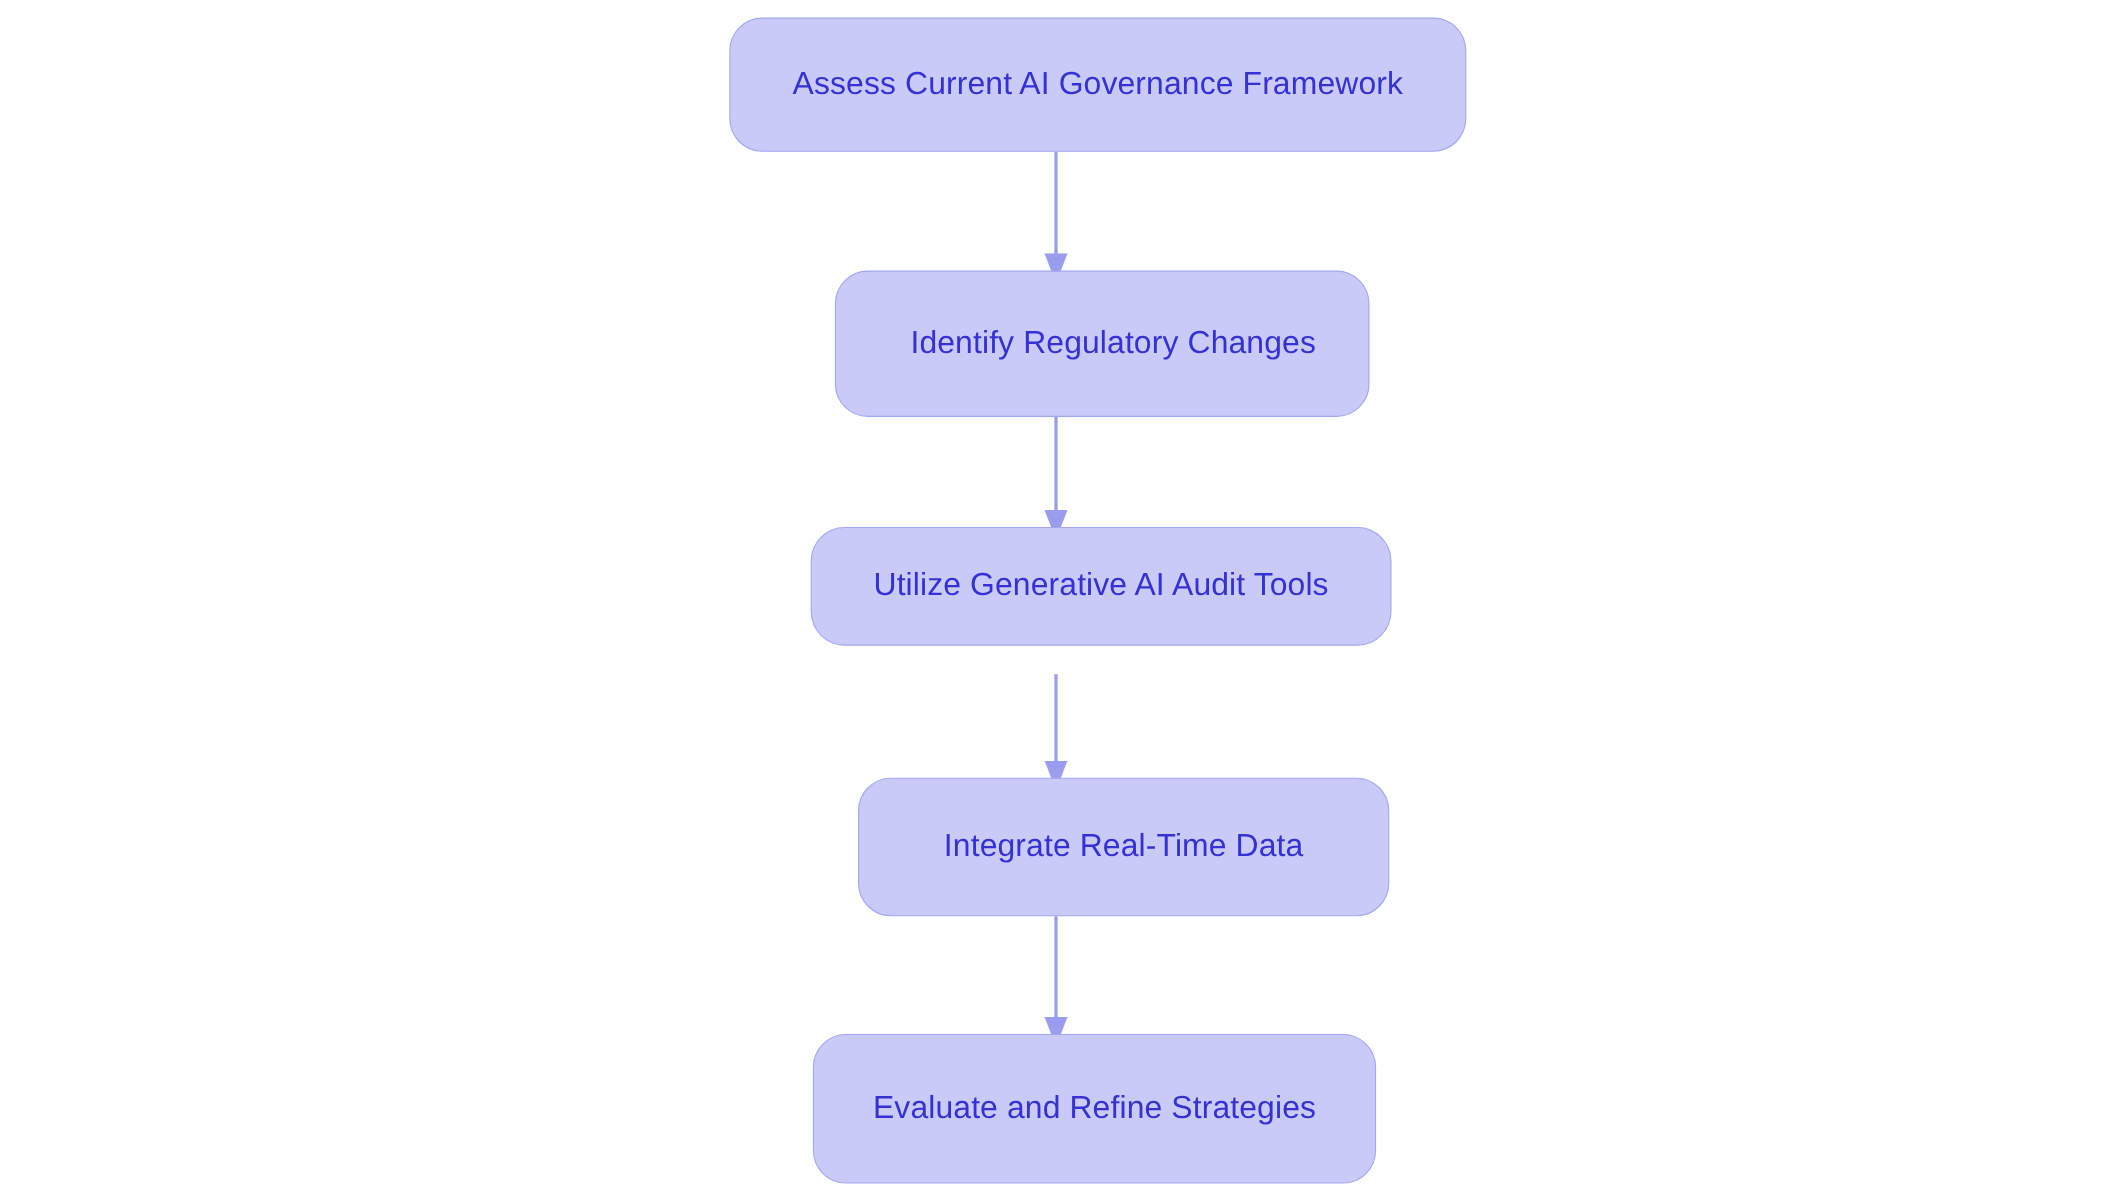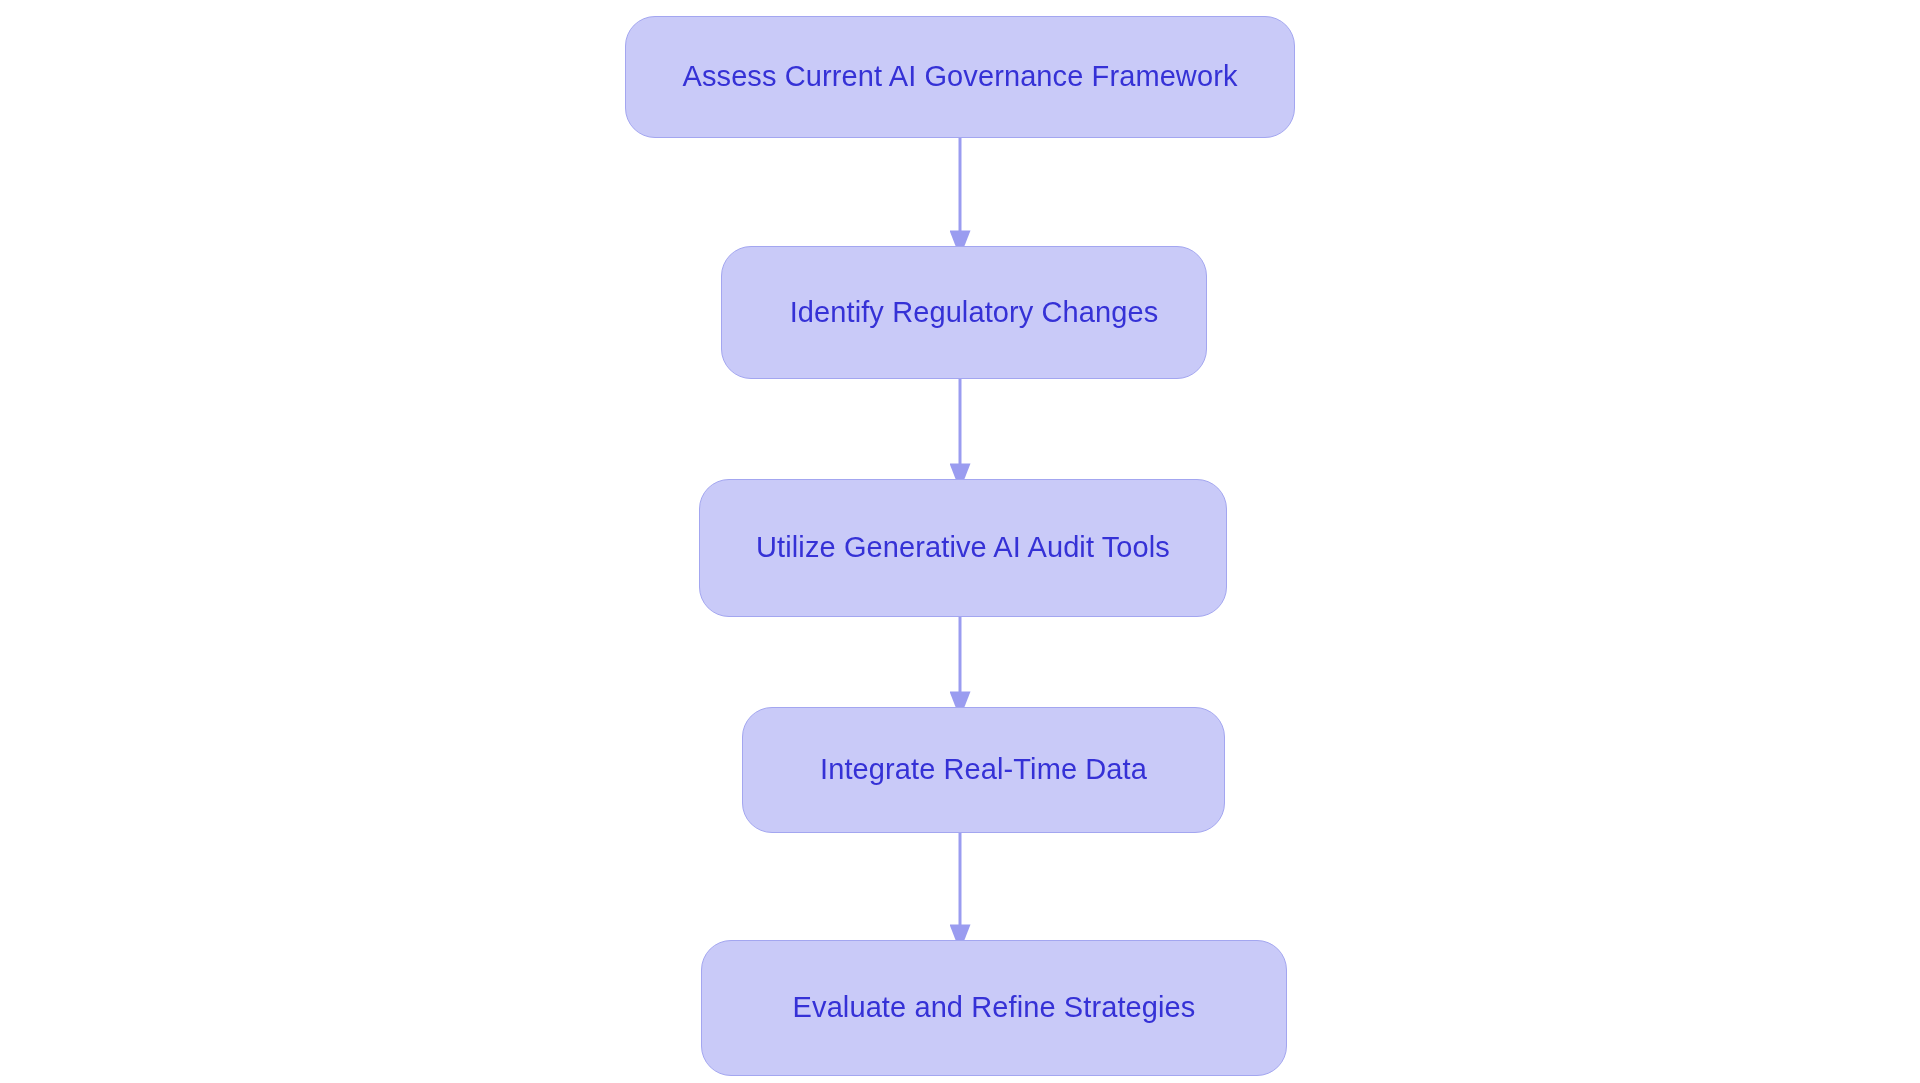--- a/index.html
+++ b/index.html
@@ -31,37 +31,38 @@
   .flow-node {
     position: absolute;
     box-sizing: border-box;
     display: flex;
     align-items: center;
     justify-content: center;
     background: #c9caf8;
     border: 1.5px solid #a3a6f0;
     border-radius: 30px;
     z-index: 2;
+    margin-left: 38px;
   }
   .flow-node-label {
     color: #3531d6;
     font-size: 29px;
     font-weight: 400;
     line-height: 1.15;
     letter-spacing: 0.1px;
     white-space: nowrap;
     text-align: center;
     font-family: "Liberation Sans", "DejaVu Sans", sans-serif;
   }
   
   #node-0 { left: 625px;  top: 16px;   width: 670px; height: 122px; }
   #node-1 { left: 721px;  top: 246px;  width: 486px; height: 133px; padding-left: 20px; }
-  #node-2 { left: 699px;  top: 479px;  width: 528px; height: 138px; }
+  #node-2 { left: 699px;  top: 479px;  width: 528px; height: 108px; border-radius: 31px; }
   #node-3 { left: 742px;  top: 707px;  width: 483px; height: 126px; }
-  #node-4 { left: 701px;  top: 940px;  width: 586px; height: 136px; }
+  #node-4 { left: 701px;  top: 940px;  width: 512px; height: 136px; }
 </style>
 </head>
 <body>
 
 <div id="flow-canvas">
 
   <svg id="edge-layer" viewBox="0 0 1920 1083">
     <defs>
       <marker id="arrowhead" markerWidth="9" markerHeight="7" refX="0.2" refY="3.5" orient="auto" markerUnits="strokeWidth">
         <polygon points="0 0, 9 3.5, 0 7" fill="#9a9cf0"></polygon>

